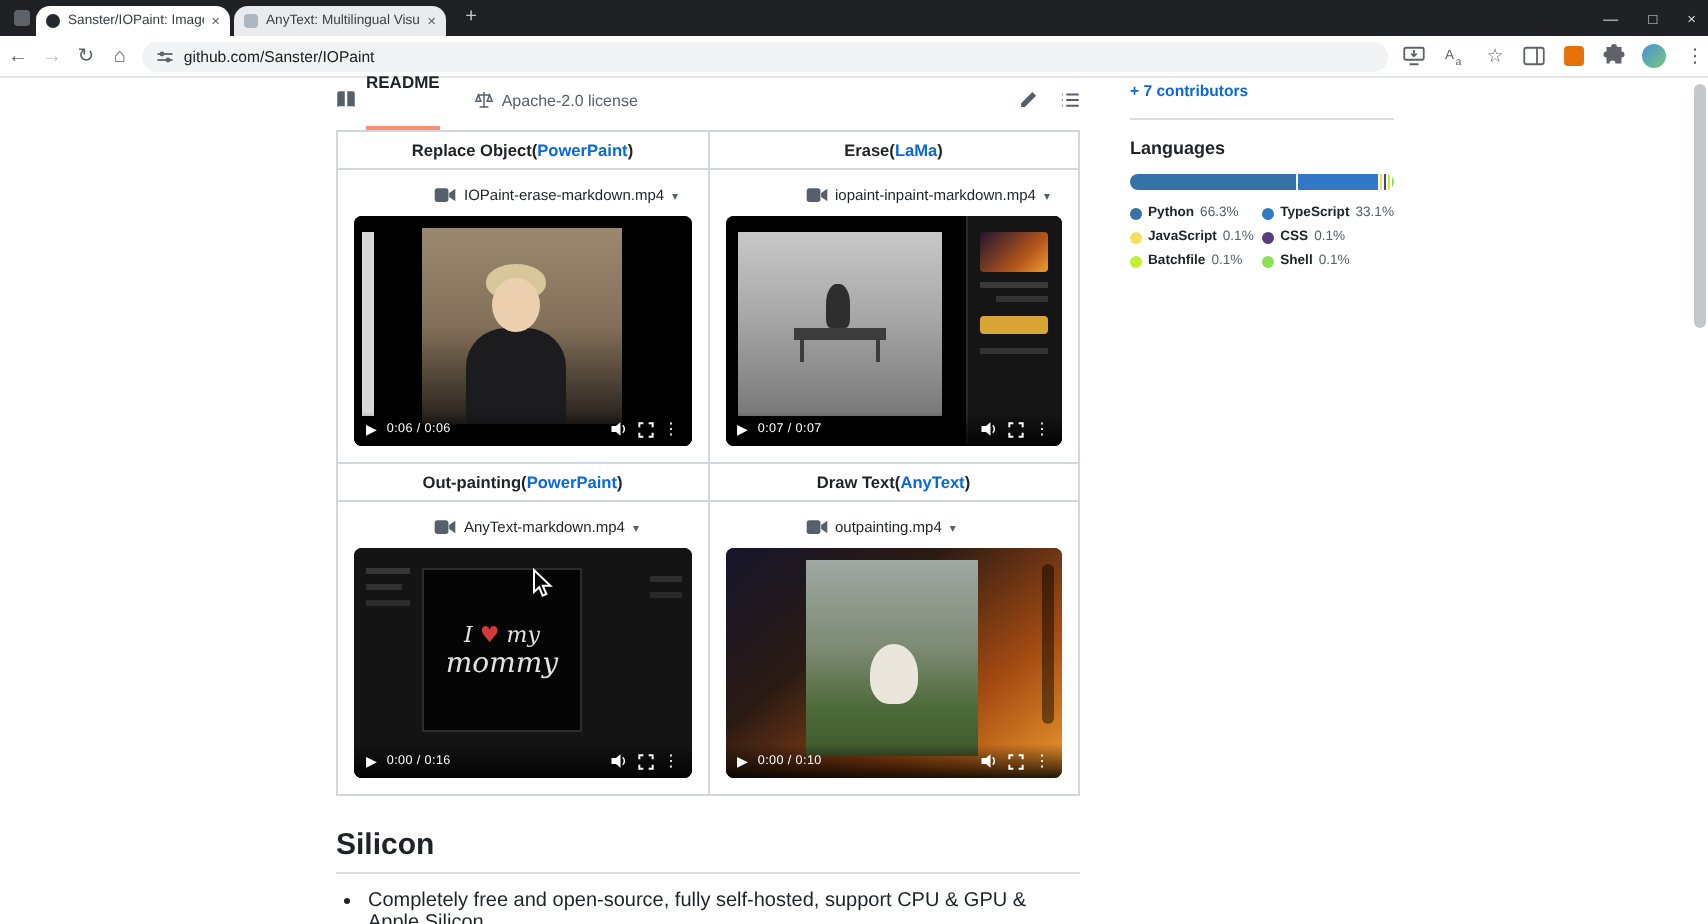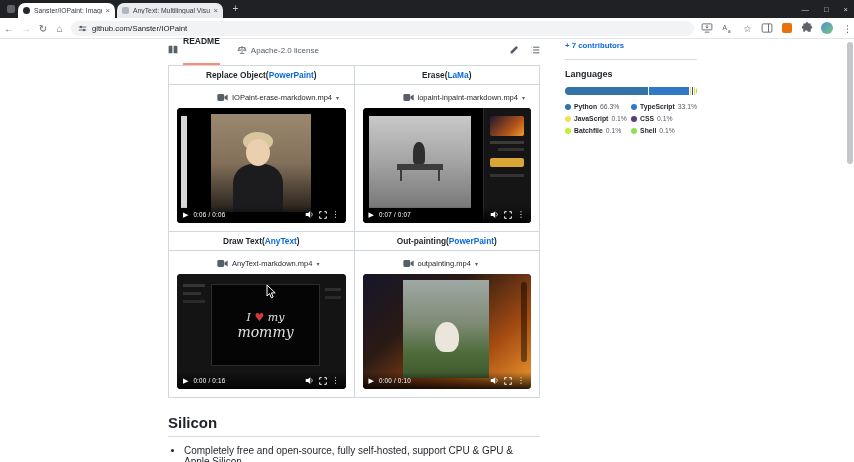--- a/index.html
+++ b/index.html
@@ -92,21 +92,21 @@
                 background:linear-gradient(135deg,#23152e,#b4561a 65%,#ef9b30); }
   .s2 .line1 { right:7px; top:33px; width:34px; height:3px; background:#3a3a3a; }
   .s2 .line2 { right:7px; top:40px; width:26px; height:3px; background:#333; }
   .s2 .btn   { right:7px; top:50px; width:34px; height:9px; background:#d9a636; border-radius:2px; }
   .s2 .line3 { right:7px; top:66px; width:34px; height:3px; background:#333; }
   
   .s3 { background:#141414; }
   .s3 .sl1 { left:6px; top:10px; width:22px; height:3px; background:#353535; }
   .s3 .sl2 { left:6px; top:18px; width:18px; height:3px; background:#303030; }
   .s3 .sl3 { left:6px; top:26px; width:22px; height:3px; background:#2b2b2b; }
-  .s3 .canvas { left:34px; top:10px; width:109px; height:82px; background:#050505;
+  .s3 .canvas { left:34px; top:10px; width:80px; height:82px; background:#050505;
                 border:1px solid #2c2c2c; display:flex; flex-direction:column;
                 align-items:center; justify-content:center;
                 font-family:"DejaVu Serif",serif; font-style:italic; color:#e2e2e2; }
   .s3 .l1 { font-size:11px; } .s3 .l2 { font-size:14px; }
   .s3 .heart { color:#d43a3a; font-style:normal; }
   .s3 .r1 { right:5px; top:14px; width:16px; height:3px; background:#2e2e2e; }
   .s3 .r2 { right:5px; top:22px; width:16px; height:3px; background:#292929; }
   
   .s4 { background:linear-gradient(140deg,#15152a 0%,#2a1a14 35%,#a34a12 70%,#ee9a2e 100%); }
   .s4 .ph { left:40px; top:6px; width:86px; height:98px;
@@ -310,24 +310,24 @@
               </svg>
               <svg width="8" height="8" viewBox="0 0 12 12" stroke="#fff" fill="none" stroke-width="1.5">
                 <path d="M1,4 V1 H4 M8,1 H11 V4 M11,8 V11 H8 M4,11 H1 V8"></path>
               </svg>
               <span class="kebab">⋮</span>
             </div>
           </div>
         </div>
 
         <div class="th">
+          <span>Out-painting(</span><a href="#">PowerPaint</a><span>)</span>
+        </div>
+        <div class="th">
           <span>Draw Text(</span><a href="#">AnyText</a><span>)</span>
-        </div>
-        <div class="th">
-          <span>Out-painting(</span><a href="#">PowerPaint</a><span>)</span>
         </div>
 
         <div class="td">
           <div class="vdetails">
             <svg width="11" height="9" viewBox="0 0 16 12" fill="#57606a">
               <rect x="0.5" y="1" width="10" height="10" rx="2"></rect>
                 <polygon points="11,4.5 15.5,1.5 15.5,10.5 11,7.5"></polygon>
             </svg>
             <span>AnyText-markdown.mp4</span>
             <span class="caret">▾</span>

